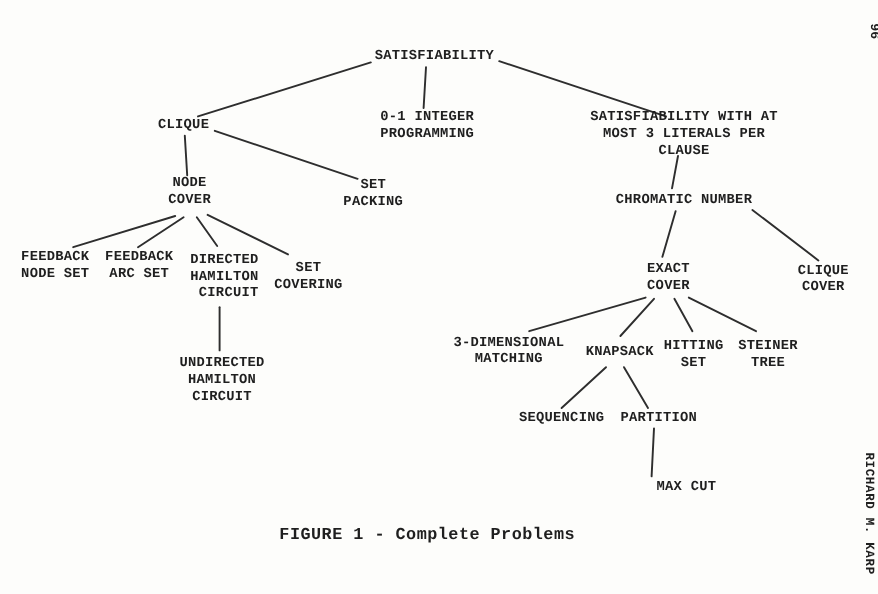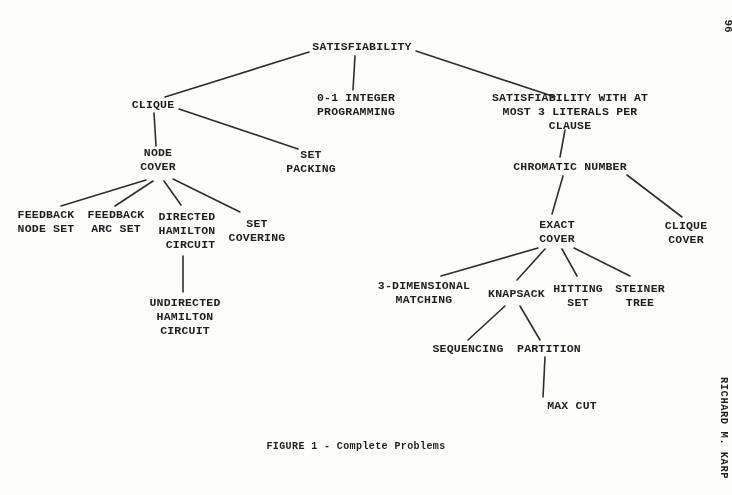--- a/index.html
+++ b/index.html
@@ -35,21 +35,21 @@
     font-size:11.5px;
     line-height:14px;
     font-weight:700;
     letter-spacing:0.2px;
     color:var(--ink);
   }
   .caption{
     position:absolute;
     left:344px;top:446px;
     transform:translate(-50%,-50%);
-    font-size:10px;
+    font-size:14px;
     font-weight:700;
     letter-spacing:0.4px;
     white-space:nowrap;
   }
   .page-number{
     position:absolute;
     left:716px;top:26px;
     transform:translate(-50%,-50%) rotate(90deg);
     font-size:11px;
     font-weight:700;

